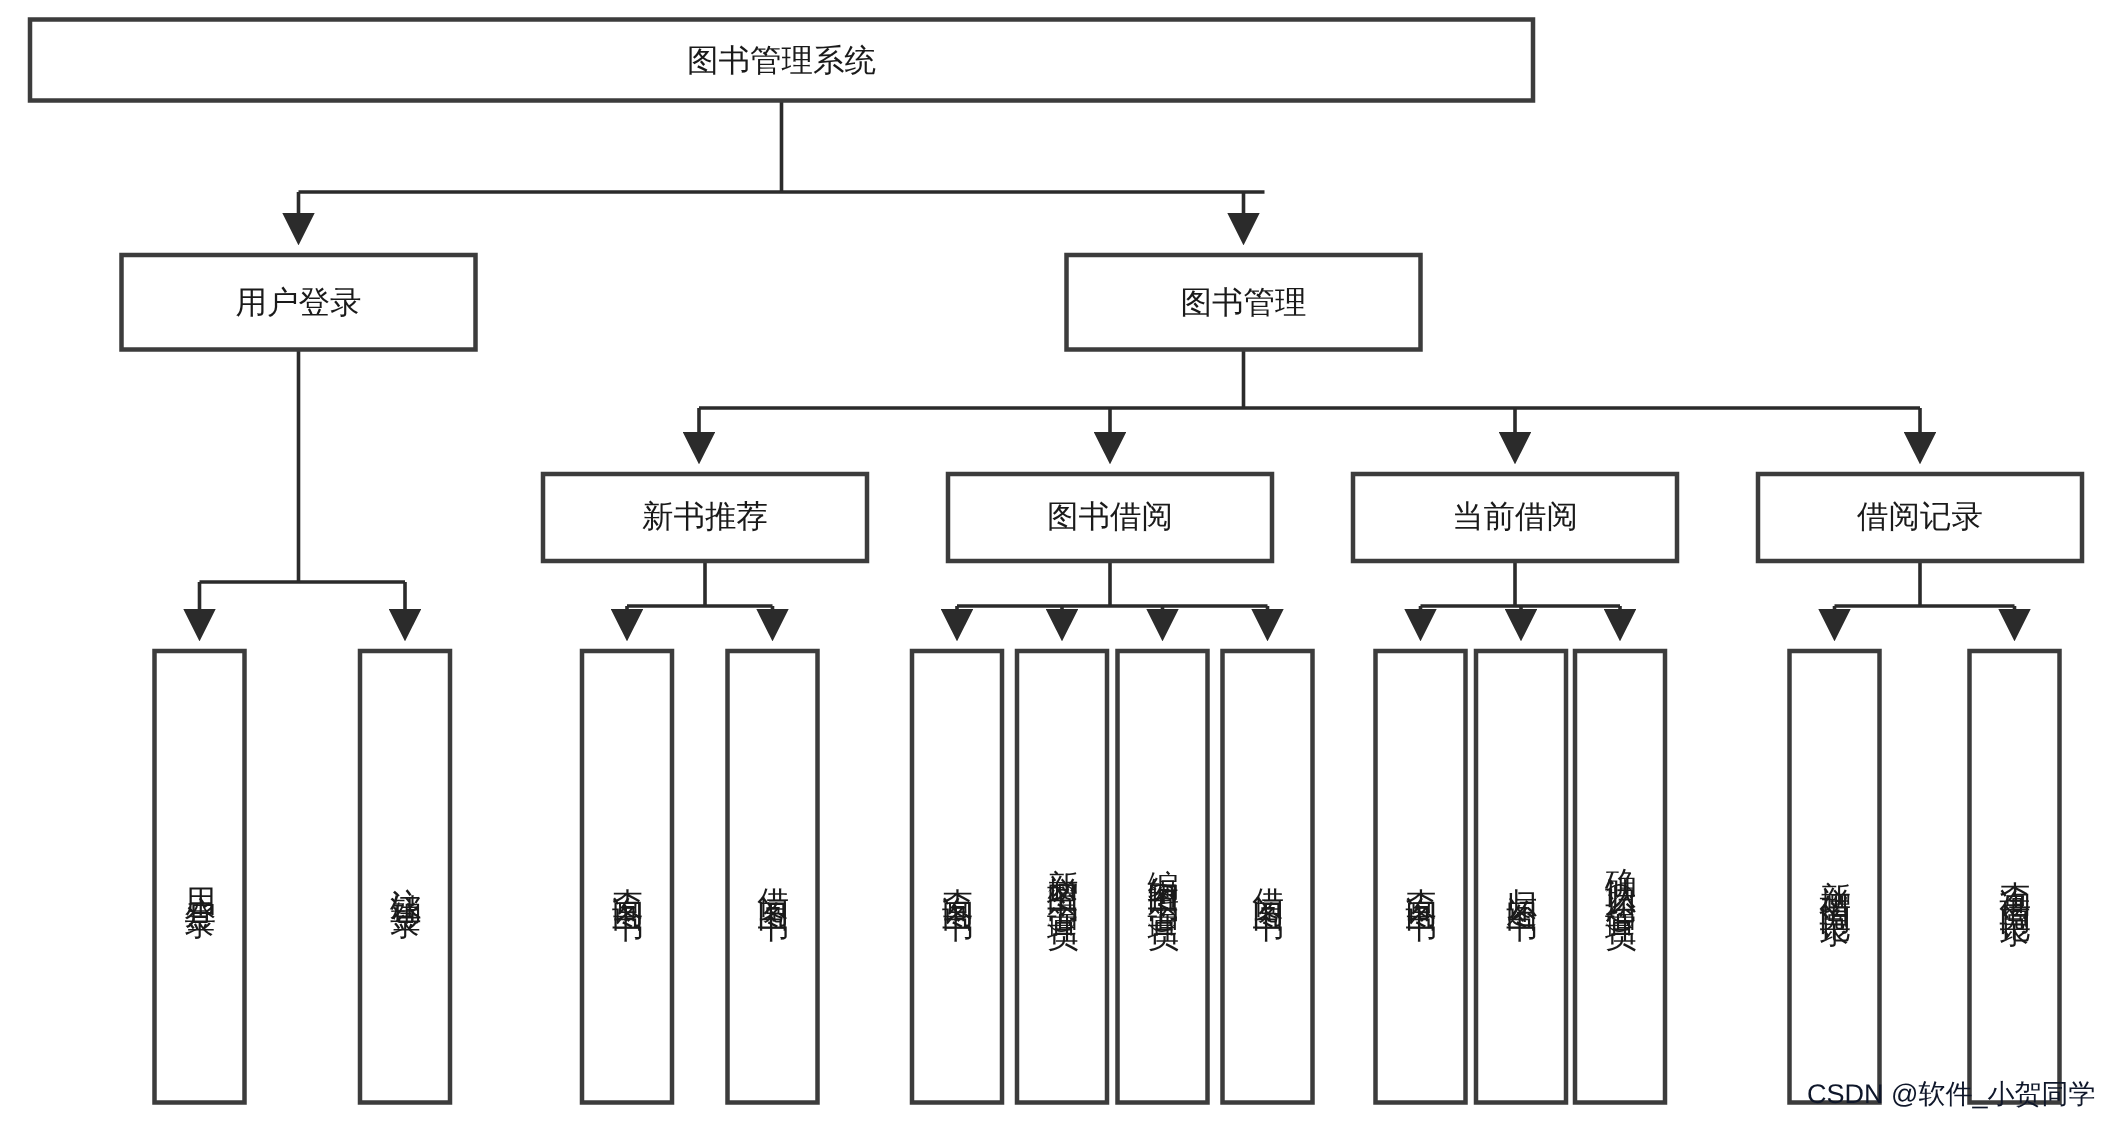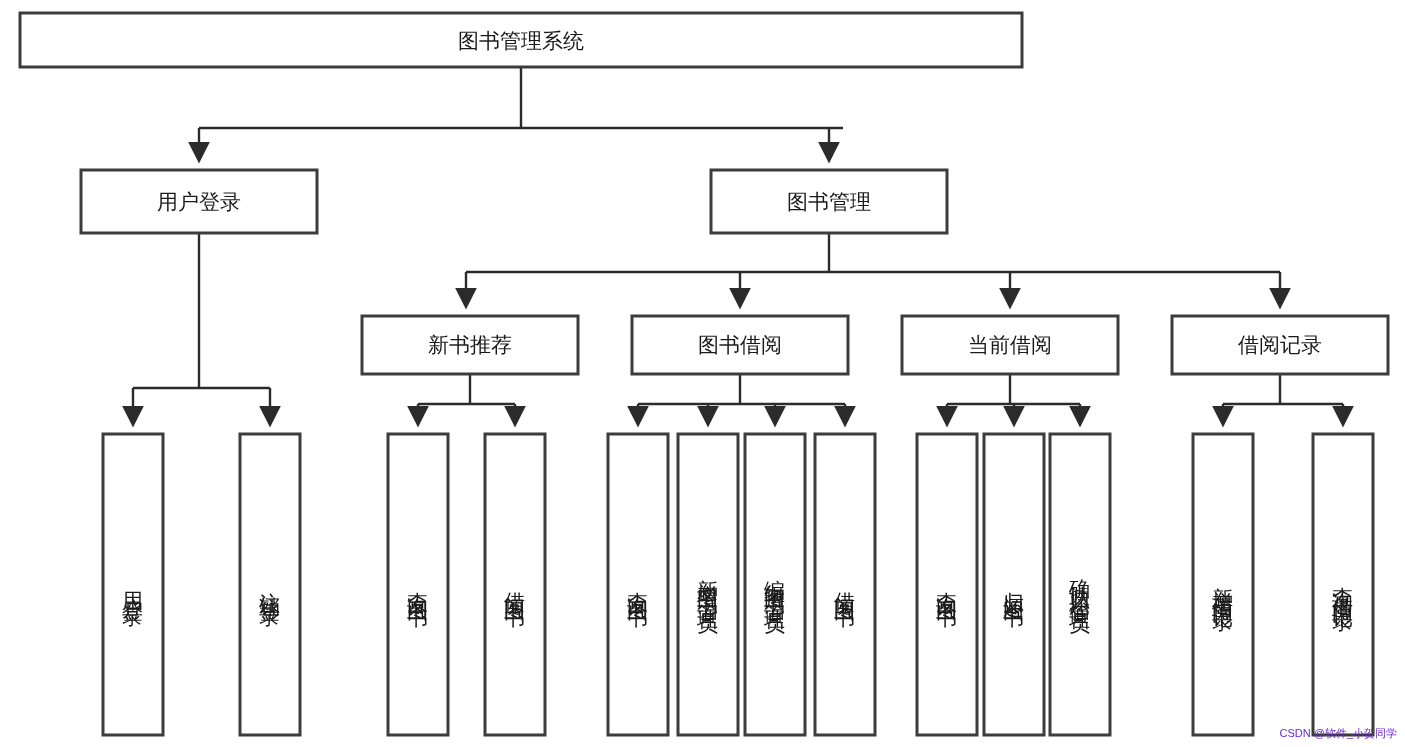--- a/index.html
+++ b/index.html
@@ -54,22 +54,22 @@
   }
   .arrow-head {
     fill: #2b2b2b;
     stroke: none;
   }
   .watermark {
     position: absolute;
     right: 8px;
     bottom: 6px;
     font-family: "Liberation Sans", "DejaVu Sans", sans-serif;
-    font-size: 11px;
-    color: #6d28d9;
+    font-size: 18px;
+    color: #0f172a;
     white-space: nowrap;
     pointer-events: none;
   }
 </style>
 </head>
 <body>
 
 <div id="diagram-root">
 
   <svg class="flow" viewBox="0 0 1405 747">

